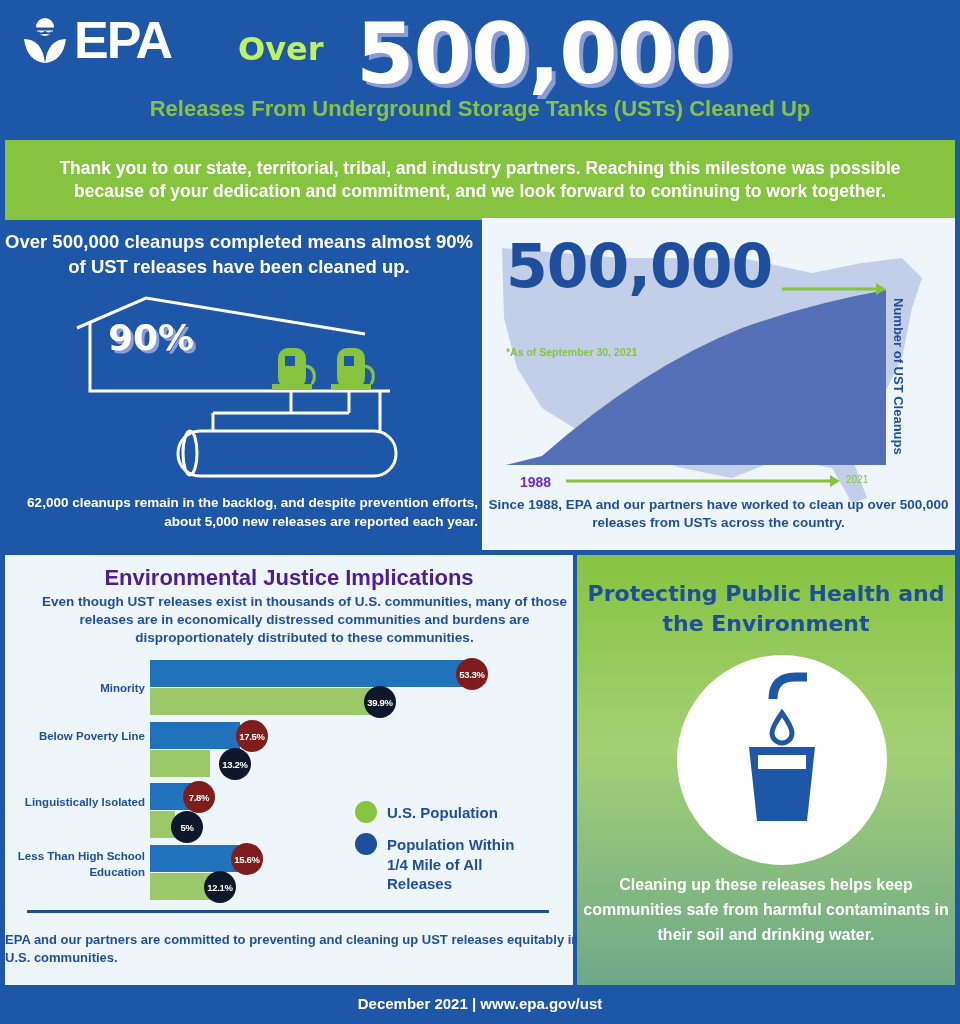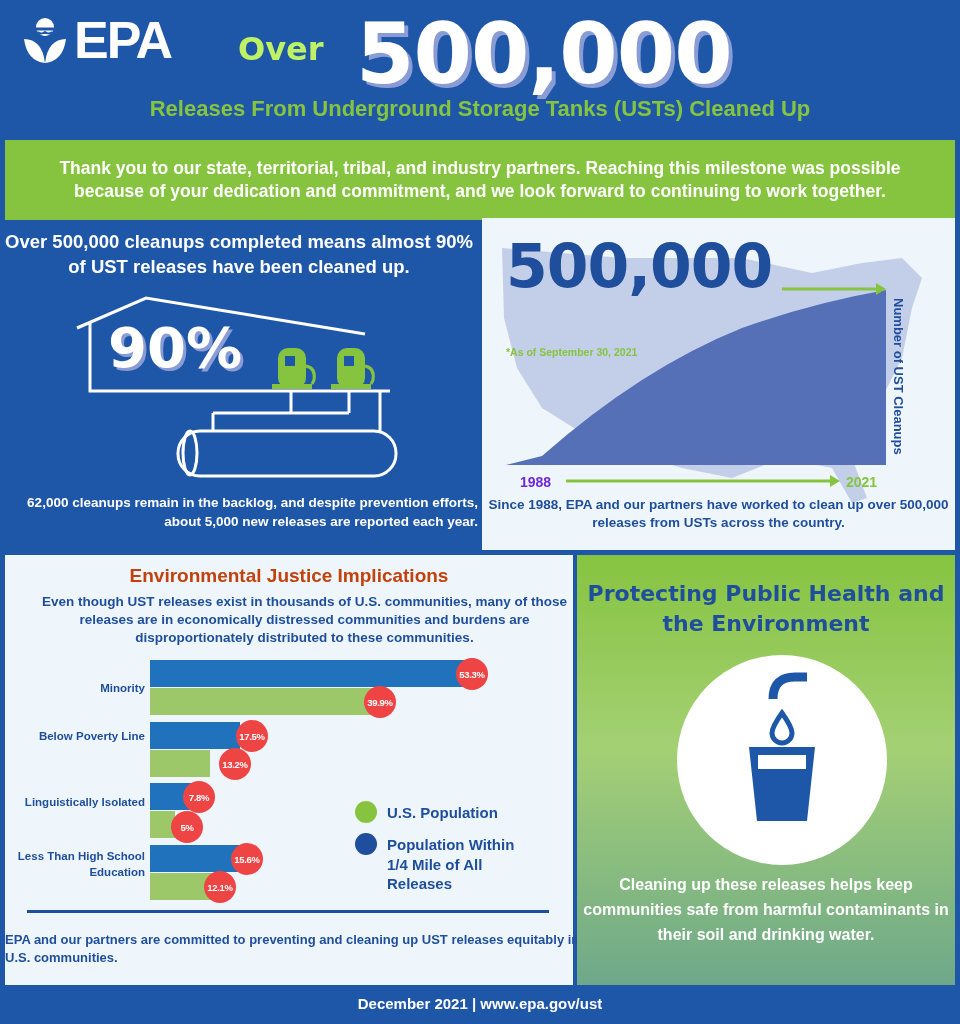--- a/index.html
+++ b/index.html
@@ -13,42 +13,42 @@
   .hero-over { position: absolute; left: 238px; top: 30px; color: #bef264; font-weight: 700; font-size: 32px; font-family: "DejaVu Sans", sans-serif; }
   .hero-num { position: absolute; left: 356px; top: 12px; color: #fff; font-weight: 700; font-size: 84px; line-height: 1; font-family: "DejaVu Sans", sans-serif; letter-spacing: -1px; text-shadow: 4px 4px 0 #8a9cd6; }
   .hero-sub { position: absolute; left: 0; width: 960px; top: 96px; text-align: center; color: #86c440; font-weight: 700; font-size: 22px; }
 
   .thanks { position: absolute; left: 5px; top: 140px; width: 950px; height: 80px; background: #86c440; color: #fff; font-weight: 700; font-size: 17.5px; text-align: center; display: flex; align-items: center; justify-content: center; padding: 0 30px; line-height: 1.3; }
 
   .left-top { position: absolute; left: 0; top: 218px; width: 478px; height: 332px; }
   .left-top .headline { position: absolute; left: 0; width: 478px; top: 12px; text-align: center; color: #fff; font-weight: 700; font-size: 18.5px; line-height: 1.35; }
   .left-top .footnote { position: absolute; left: 0; width: 478px; top: 276px; text-align: right; color: #fff; font-weight: 700; font-size: 13.5px; line-height: 1.4; }
   .station { position: absolute; left: 0; top: 0; }
-  .pct90 { position: absolute; left: 108px; top: 320px; color: #fff; font-weight: 700; font-size: 56px; font-family: "DejaVu Sans", sans-serif; text-shadow: 3px 3px 0 #8a9cd6; line-height: 1; }
+  .pct90 { position: absolute; left: 108px; top: 320px; color: #fff; font-weight: 700; font-size: 36px; font-family: "DejaVu Sans", sans-serif; text-shadow: 3px 3px 0 #8a9cd6; line-height: 1; }
 
   .right-top { position: absolute; left: 482px; top: 218px; width: 473px; height: 332px; background: #eef6fc; overflow: hidden; }
   .right-top .big { position: absolute; left: 24px; top: 18px; color: #1f4e9c; font-weight: 700; font-size: 60px; font-family: "DejaVu Sans", sans-serif; line-height: 1; letter-spacing: -1px; }
   .right-top .ust { position: absolute; left: 24px; top: 86px; color: #86c440; font-weight: 700; font-size: 29px; font-family: "DejaVu Sans", sans-serif; text-shadow: 2px 2px 0 #8a9cd6; }
   .right-top .asof { position: absolute; left: 24px; top: 128px; color: #86c440; font-weight: 700; font-size: 10.5px; }
   .right-top .yr-start { position: absolute; left: 38px; top: 256px; color: #6d28d9; font-weight: 700; font-size: 14px; }
-  .right-top .yr-end { position: absolute; left: 364px; top: 256px; color: #86c440; font-weight: 700; font-size: 14px; }
+  .right-top .yr-end { position: absolute; left: 364px; top: 256px; color: #86c440; font-weight: 400; font-size: 10px; }
   .right-top .axis { position: absolute; left: 409px; top: 80px; writing-mode: vertical-rl; color: #1f4e9c; font-weight: 700; font-size: 13px; }
   .right-top .caption { position: absolute; left: 0; width: 473px; top: 278px; text-align: center; color: #1f4e9c; font-weight: 700; font-size: 13.5px; line-height: 1.35; }
   .right-top svg { position: absolute; left: 0; top: 0; }
 
   .ej { position: absolute; left: 5px; top: 555px; width: 568px; height: 430px; background: #eef6fc; }
-  .ej .title { position: absolute; left: 0; width: 568px; top: 10px; text-align: center; color: #c2410c; font-weight: 700; font-size: 19px; }
+  .ej .title { position: absolute; left: 0; width: 568px; top: 10px; text-align: center; color: #4c1d95; font-weight: 700; font-size: 22px; }
   .ej .desc { position: absolute; left: 0; width: 599px; top: 38px; text-align: center; color: #1f4e9c; font-weight: 700; font-size: 13.5px; line-height: 1.35; padding: 0 30px; }
   .ej .cat { position: absolute; width: 140px; text-align: right; color: #1f4e9c; font-weight: 700; font-size: 11.5px; line-height: 1.35; }
   .bar { position: absolute; left: 145px; height: 27px; }
   .bar.blue { background: #1f72bb; }
   .bar.green { background: #9dc86a; }
   .dot { position: absolute; width: 32px; height: 32px; border-radius: 50%; color: #fff; font-size: 9.5px; font-weight: 700; display: flex; align-items: center; justify-content: center; letter-spacing: -0.3px; }
-  .dot.blue { background: #ef4444; }
-  .dot.green { background: #ef4444; }
+  .dot.blue { background: #7f1d1d; }
+  .dot.green { background: #0f172a; }
   .legend { position: absolute; left: 350px; }
   .legend .item { display: flex; align-items: flex-start; color: #1f4e9c; font-weight: 700; font-size: 15px; line-height: 1.3; margin-bottom: 12px; }
   .legend .sw { width: 22px; height: 22px; border-radius: 50%; margin-right: 10px; flex: none; margin-top: -2px; }
   .ej .rule { position: absolute; left: 22px; width: 522px; top: 355px; height: 3px; background: #1f4e9c; }
   .ej .closing { position: absolute; left: 0; width: 587px; top: 376px; text-align: left; color: #1f4e9c; font-weight: 700; font-size: 13px; line-height: 1.4; }
 
   .health { position: absolute; left: 577px; top: 555px; width: 378px; height: 430px; background: linear-gradient(#86c440 0%, #a4d074 45%, #6ea88a 100%); }
   .health .title { position: absolute; left: 0; width: 378px; top: 24px; text-align: center; color: #1f4e9c; font-weight: 700; font-size: 22px; font-family: "DejaVu Sans", sans-serif; line-height: 1.38; }
   .health .circle { position: absolute; left: 100px; top: 100px; width: 210px; height: 210px; border-radius: 50%; background: #fff; }
   .health .msg { position: absolute; left: 0; width: 378px; top: 318px; text-align: center; color: #fff; font-weight: 700; font-size: 16px; line-height: 1.55; }

